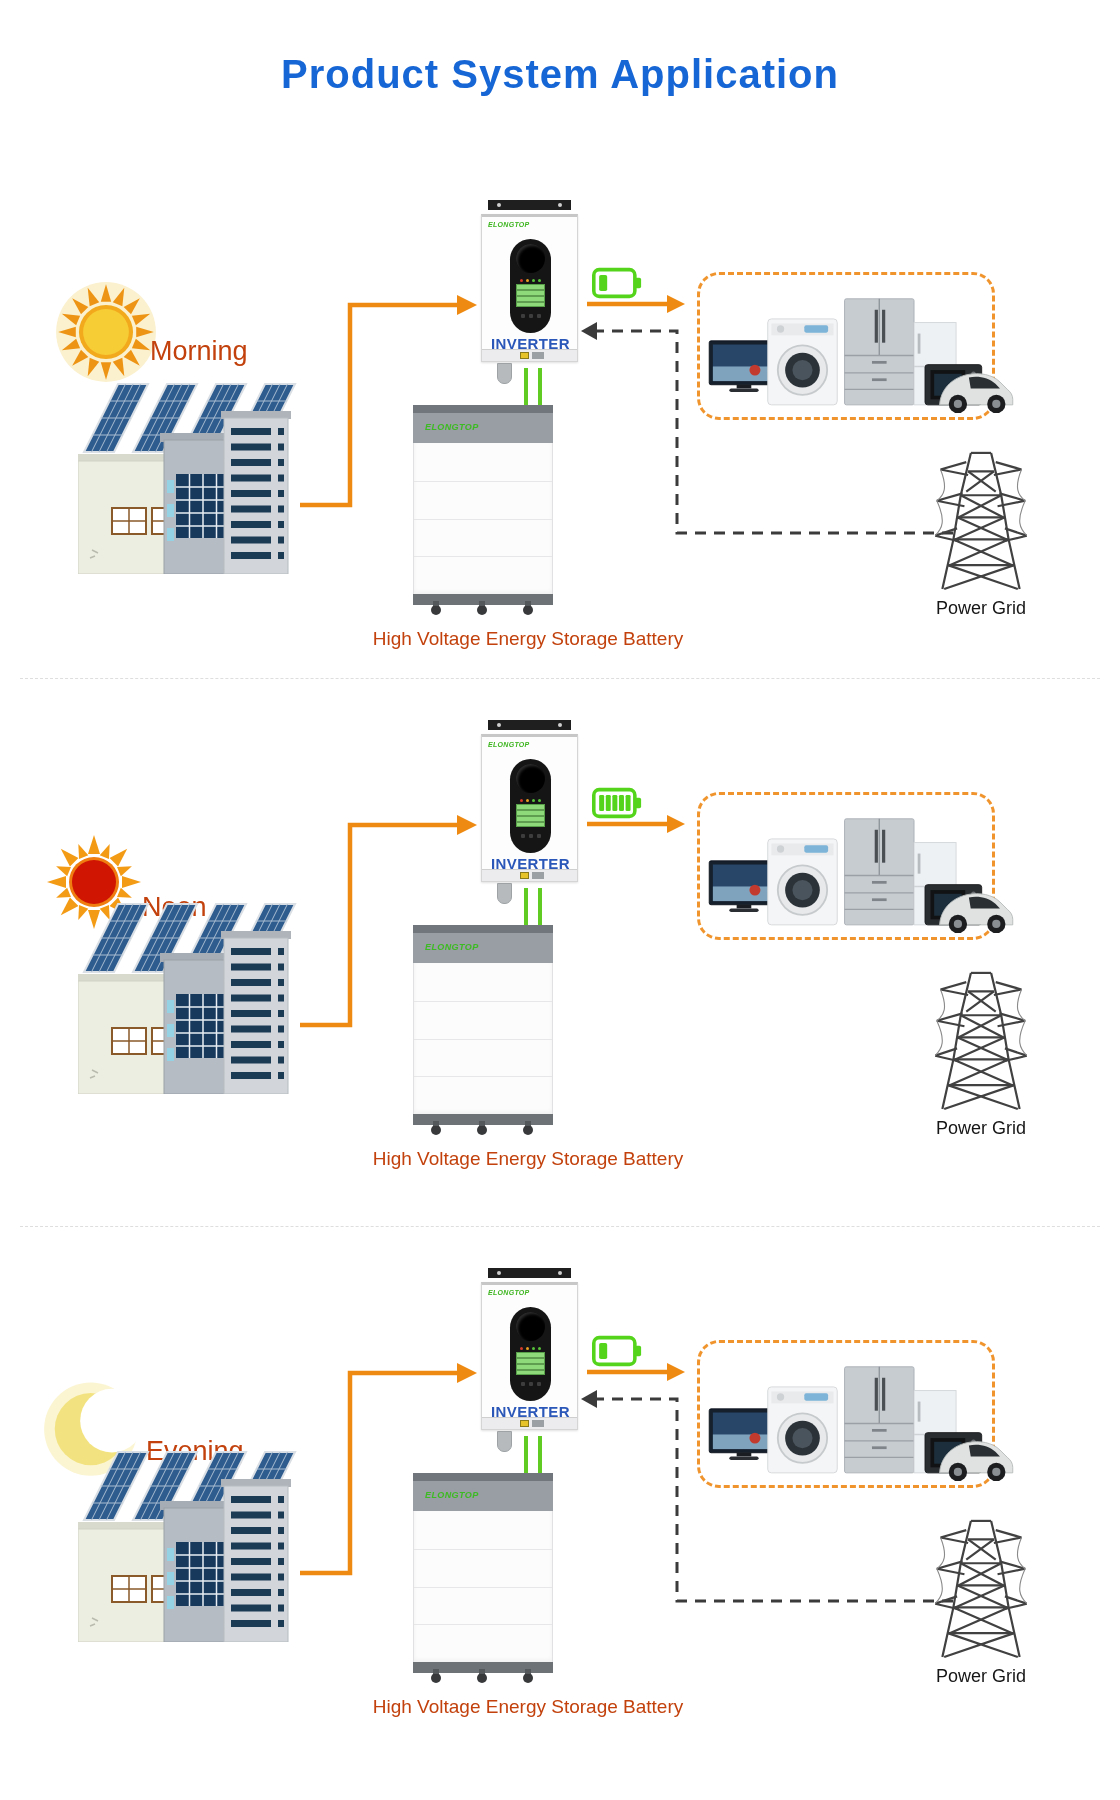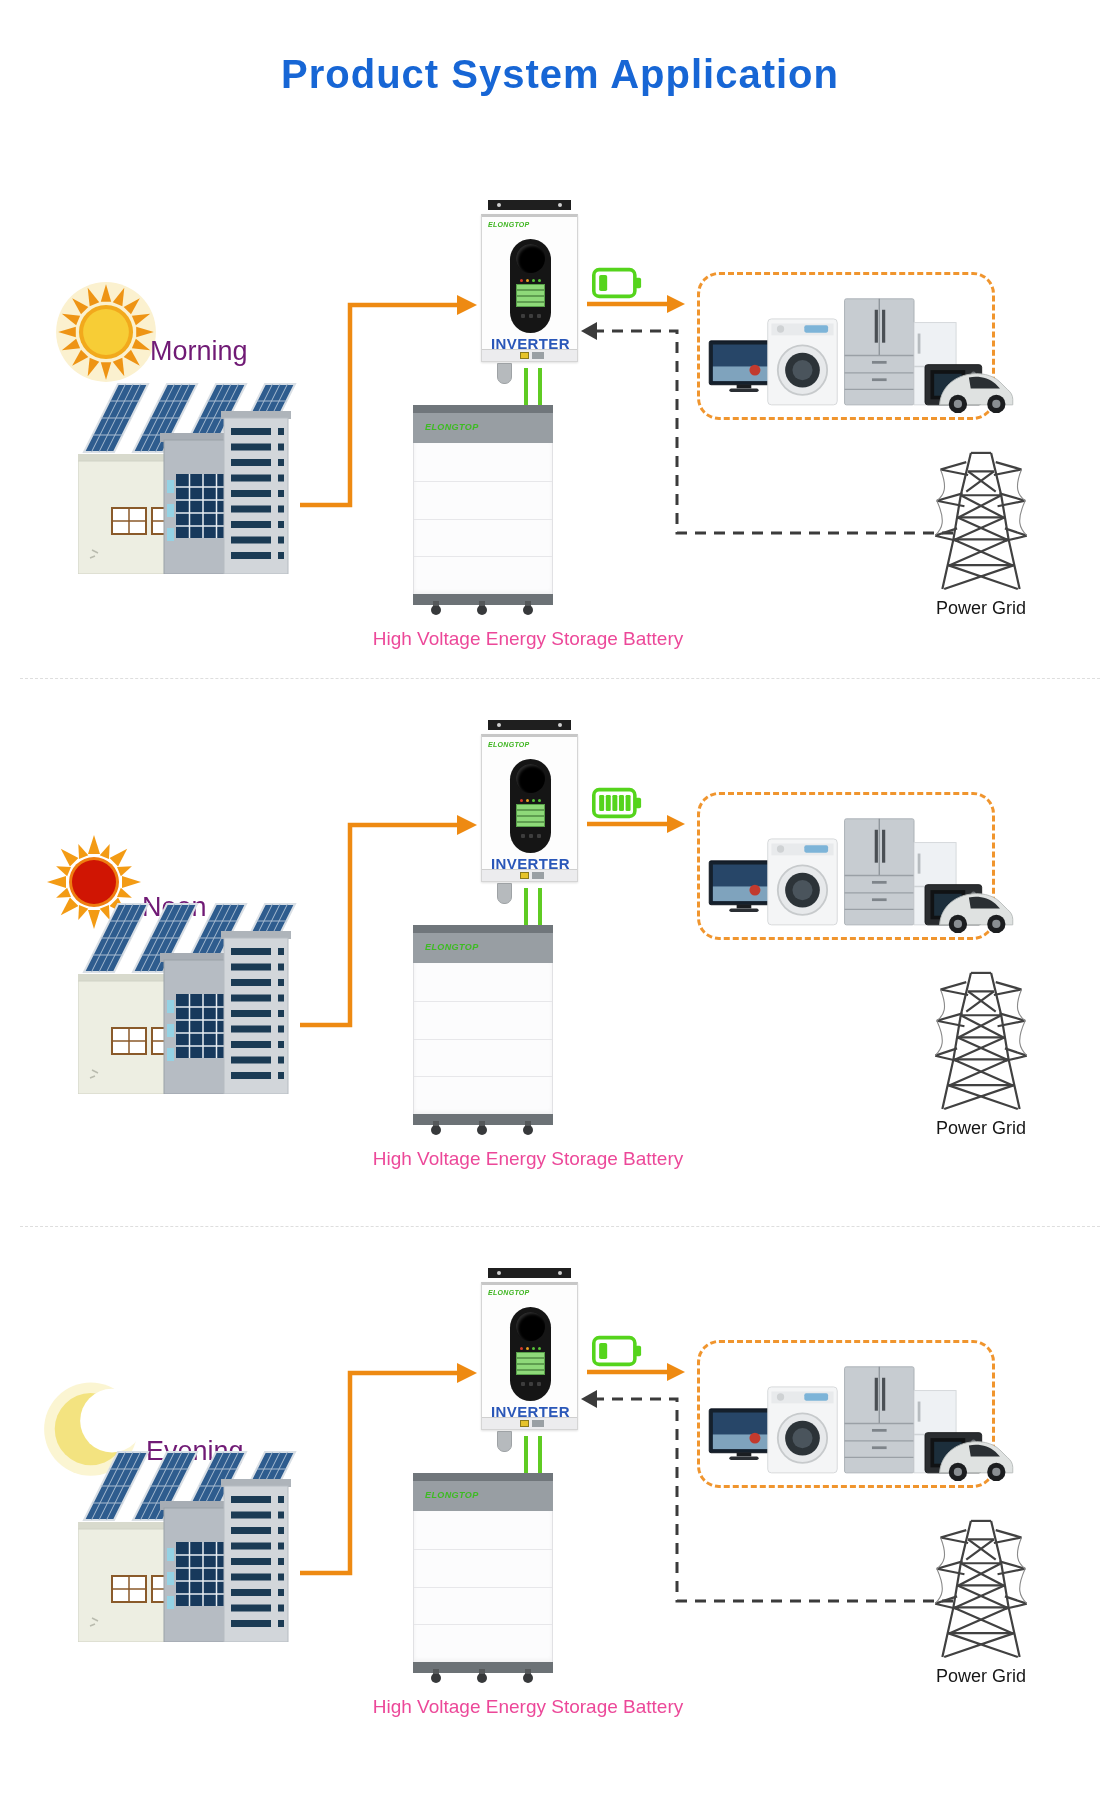--- a/index.html
+++ b/index.html
@@ -17,21 +17,21 @@
   
   .row{position:absolute;left:0;width:1120px;height:520px;}
   .row--morning{top:160px;}
   .row--noon{top:680px;}
   .row--evening{top:1228px;}
 
   .celestial{position:absolute;left:54px;top:120px;width:104px;height:104px;}
   .row--noon .celestial{left:44px;top:152px;width:100px;height:100px;}
   .row--evening .celestial{left:42px;top:146px;width:106px;height:106px;}
 
-  .time-label{position:absolute;left:150px;top:176px;font-size:27px;color:#701a75;}
+  .time-label{position:absolute;left:150px;top:176px;font-size:27px;color:#c2410c;}
   .row--noon .time-label{left:142px;top:212px;}
   .row--evening .time-label{left:146px;top:208px;}
 
   .buildings{position:absolute;left:78px;top:222px;width:222px;height:192px;}
 
   .pv-connector{position:absolute;left:295px;top:128px;width:200px;height:235px;}
   .load-arrow{position:absolute;left:585px;top:131px;width:105px;height:26px;}
   .grid-dash{position:absolute;left:575px;top:160px;width:390px;height:230px;}
 
   
@@ -75,21 +75,21 @@
     border-left:1px solid #e1e1e4;border-right:1px solid #e1e1e4;box-sizing:border-box;
     box-shadow:inset 0 -2px 4px rgba(0,0,0,.05);}
   .bt-body .ln{position:absolute;left:0;width:100%;height:1px;background:#e7e7ea;}
   .bt-body .l1{top:25%;} .bt-body .l2{top:50%;} .bt-body .l3{top:75%;}
   .bt-base{position:absolute;left:0;top:189px;width:140px;height:11px;background:#6c7276;}
   .bt .caster{position:absolute;top:200px;width:10px;height:10px;border-radius:50%;background:#37393b;}
   .bt .caster::before{content:"";position:absolute;left:2px;top:-4px;width:6px;height:5px;background:#55585a;}
   .bt .c1{left:18px;} .bt .c2{left:64px;} .bt .c3{left:110px;}
 
   .battery-caption{position:absolute;left:328px;top:468px;width:400px;text-align:center;
-    font-size:19px;color:#ec4899;}
+    font-size:19px;color:#c2410c;}
 
   .batt-icon{position:absolute;left:592px;top:106px;width:50px;height:34px;}
 
   
   .loads-box{position:absolute;left:697px;top:112px;width:298px;height:148px;
     border:3px dashed #f0952e;border-radius:22px;box-sizing:border-box;}
   .loads-art{position:absolute;left:6px;bottom:3px;width:310px;height:128px;overflow:visible;}
 
   
   .tower{position:absolute;left:935px;top:286px;width:92px;height:150px;}

